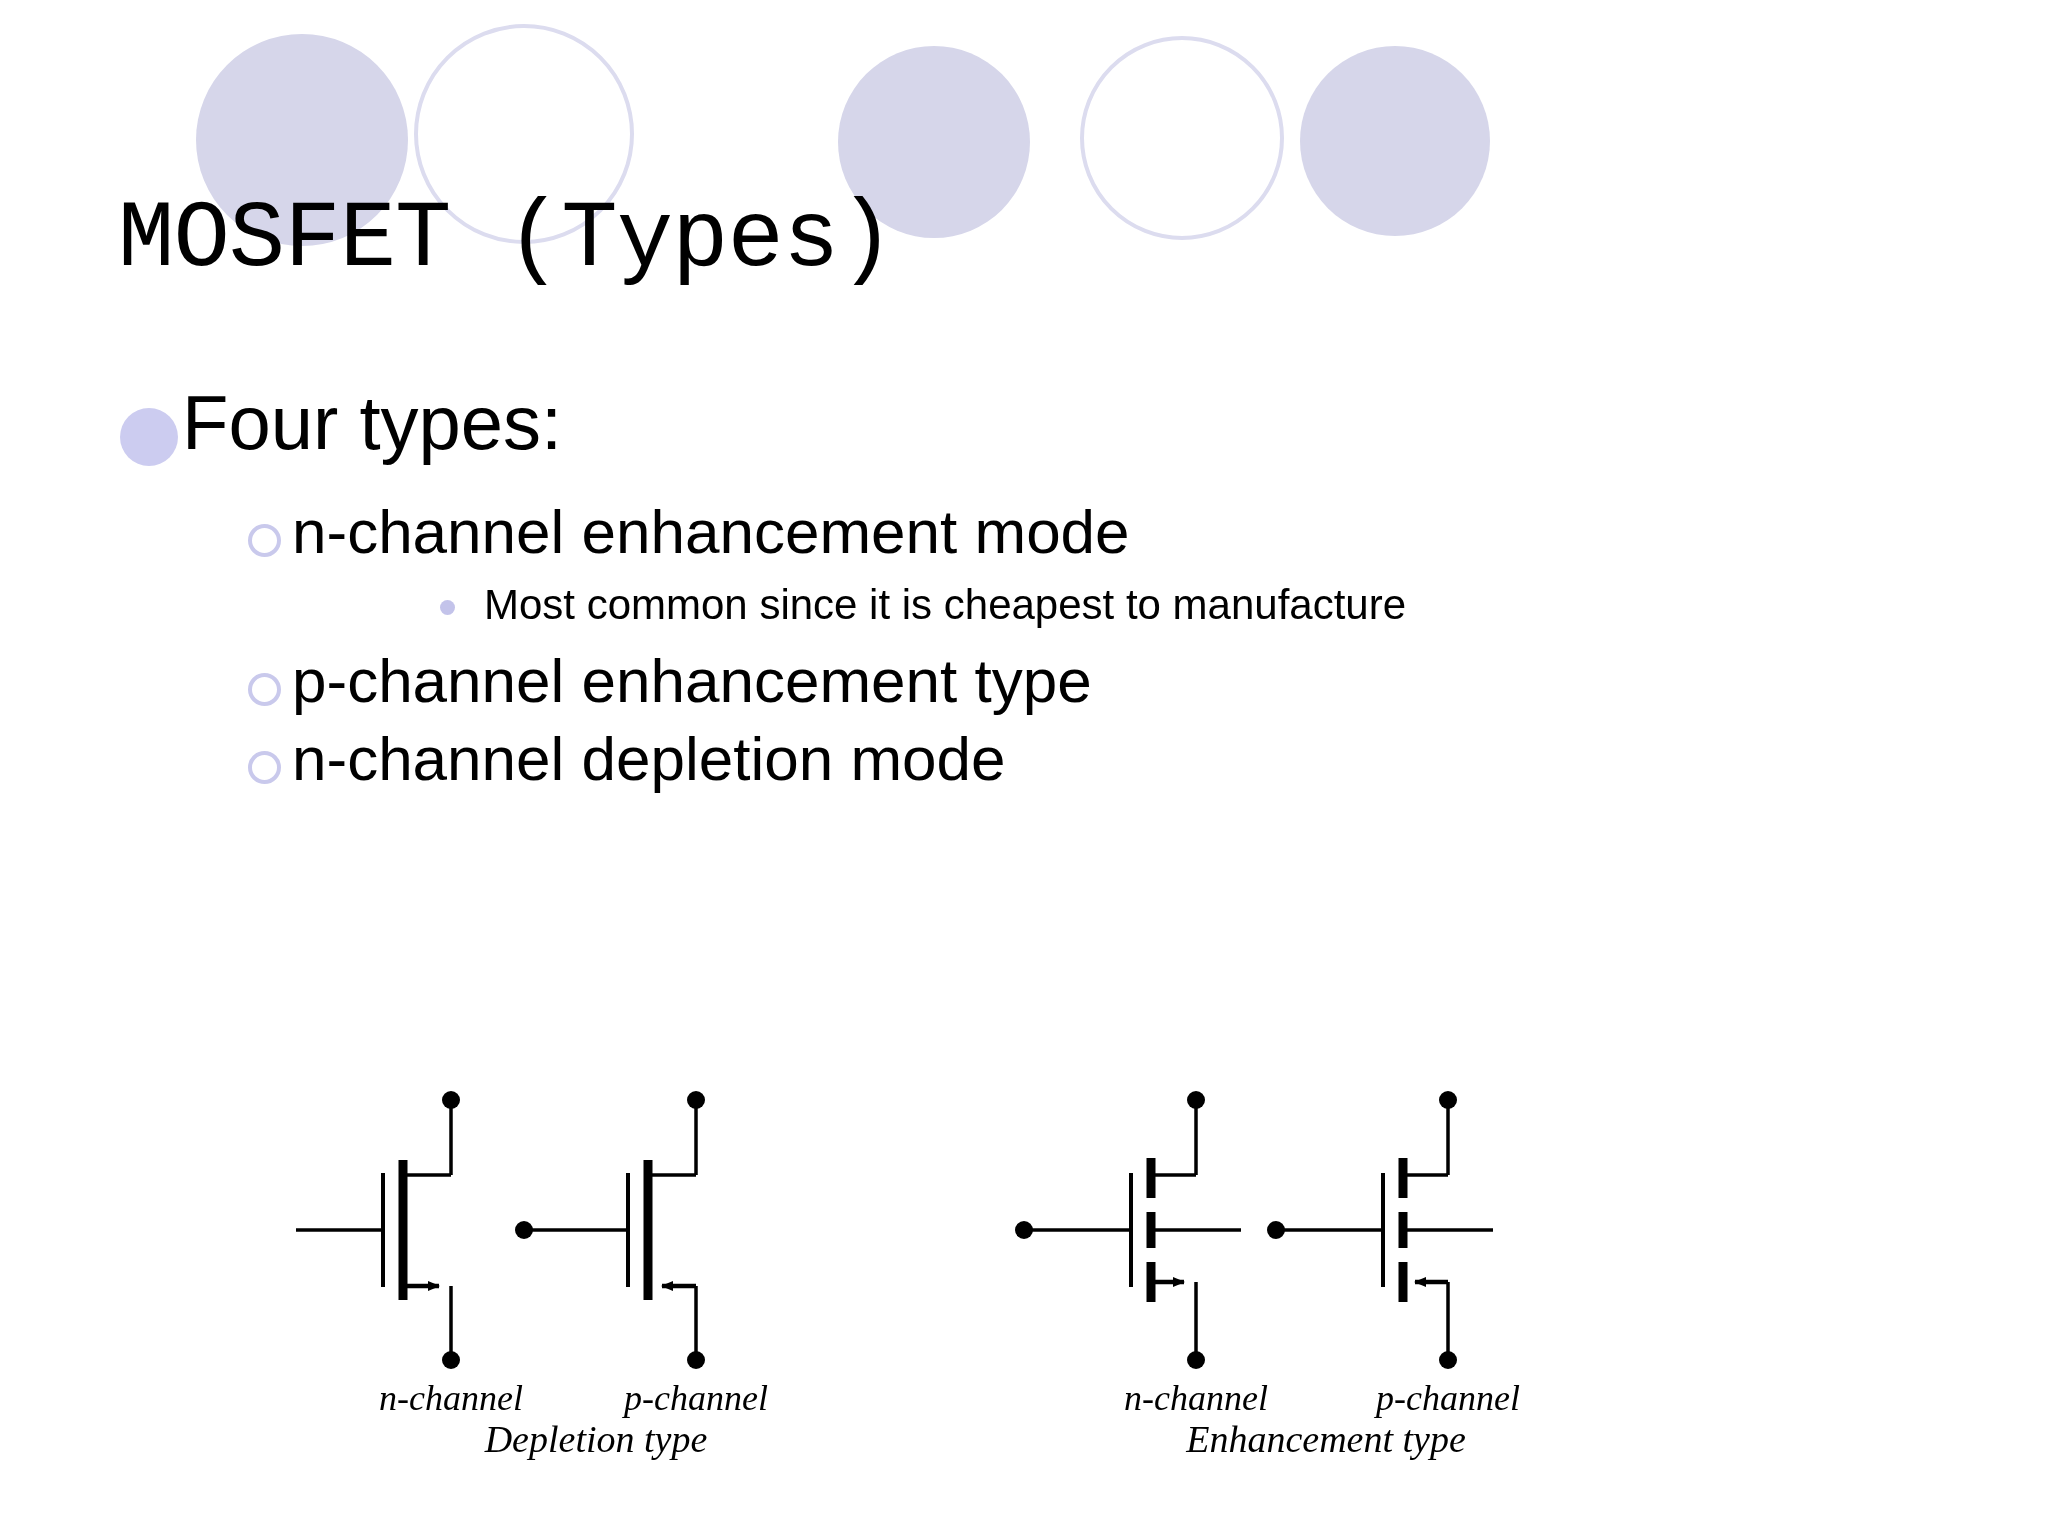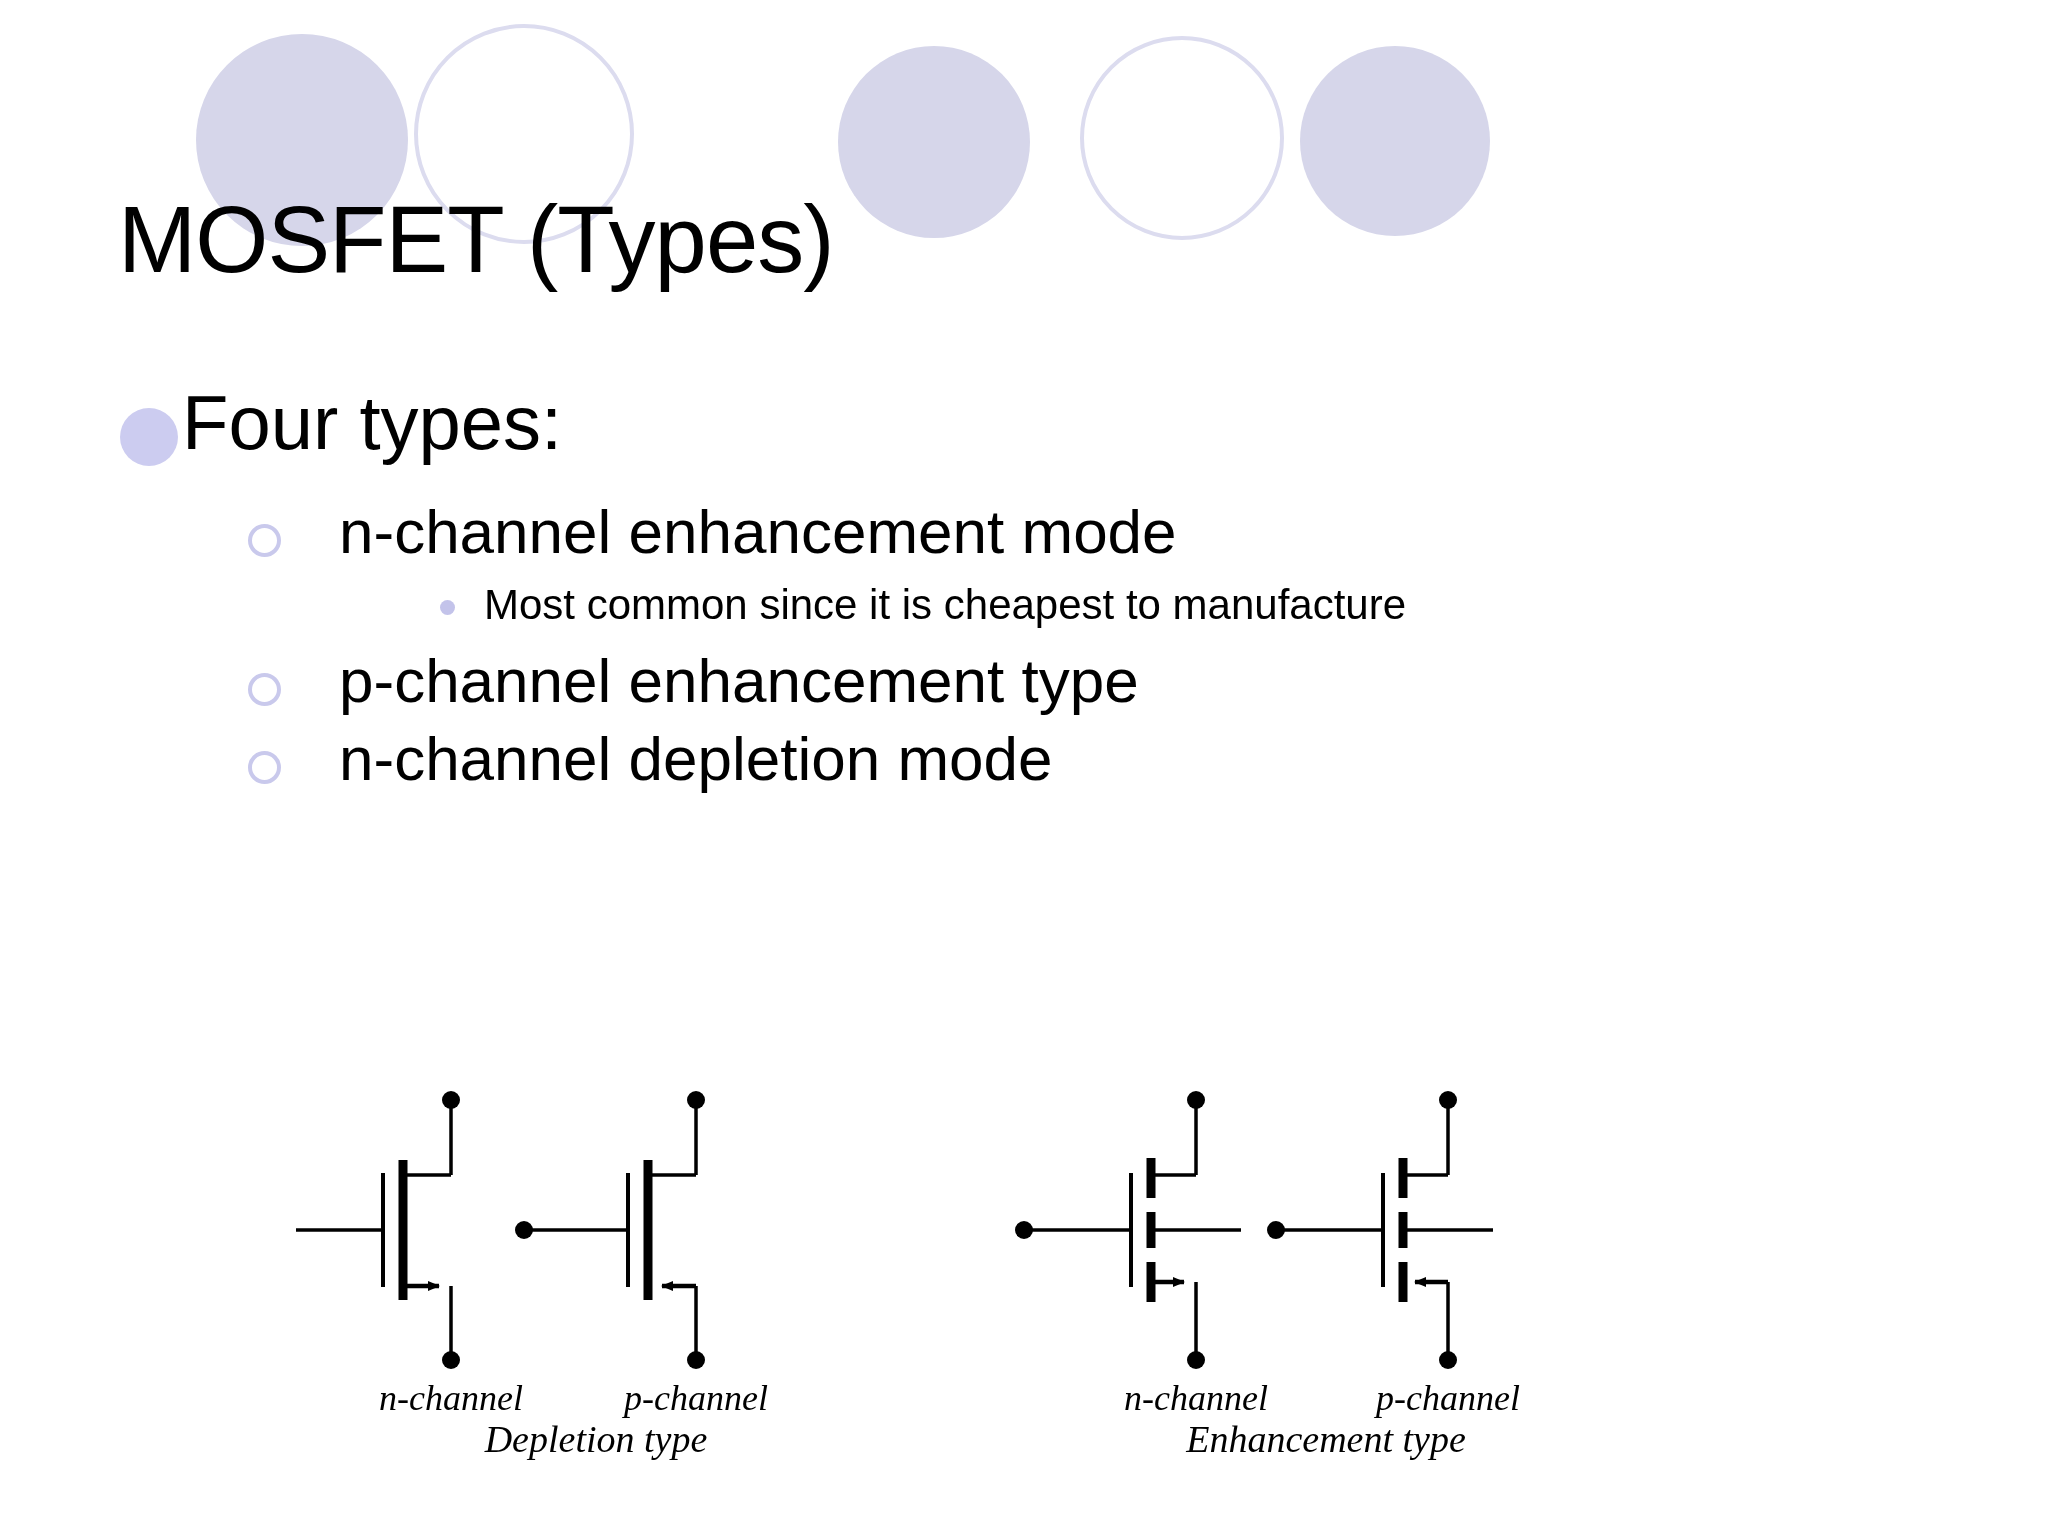--- a/index.html
+++ b/index.html
@@ -38,20 +38,21 @@
   .slide-title {
     position: absolute;
     left: 118px;
     top: 128px;
     font-size: 94px;
     line-height: 1.05;
     letter-spacing: -1px;
     font-weight: 400;
     white-space: nowrap;
     z-index: 3;
+    font-family: Liberation Mono, monospace;
   }
 
   
   .body-area {
     position: absolute;
     left: 120px;
     top: 380px;
     width: 1850px;
     z-index: 3;
   }
@@ -83,21 +84,20 @@
   .lvl1 .label {
     font-size: 76px;
     line-height: 1.12;
     white-space: nowrap;
   }
 
   
   .lvl2 {
     margin-left: 128px;
     margin-bottom: 6px;
-    gap: 47px;
   }
   .lvl2 .marker {
     flex: 0 0 auto;
     width: 44px;
     display: flex;
     align-items: center;
     justify-content: flex-start;
     padding-top: 28px;
   }
   .ring-l2 {

